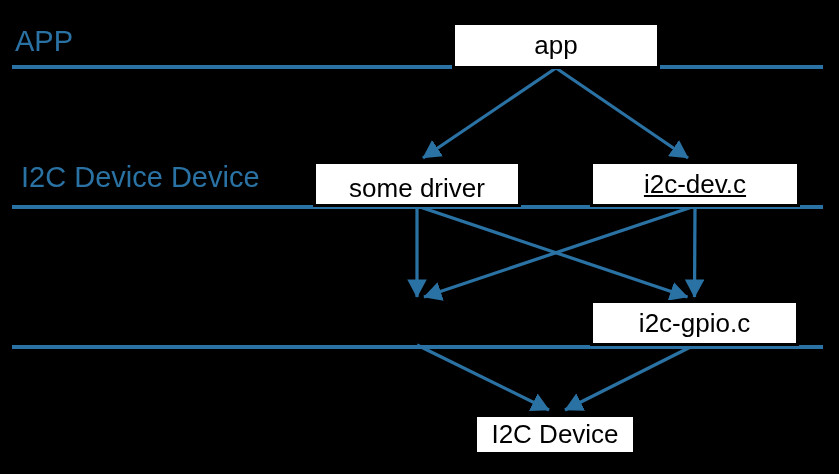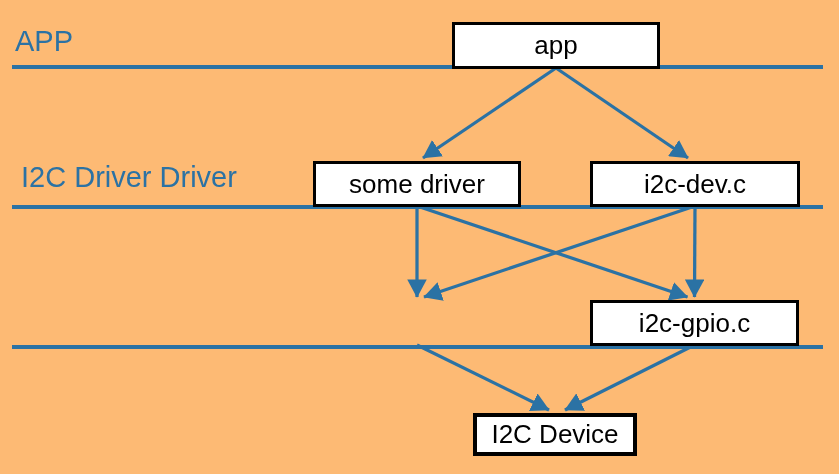--- a/index.html
+++ b/index.html
@@ -5,21 +5,21 @@
   html, body {
     margin: 0;
     padding: 0;
     background: #ffffff;
     font-family: "Liberation Sans", "DejaVu Sans", sans-serif;
   }
   .canvas {
     position: relative;
     width: 839px;
     height: 474px;
-    background: #fdba74;
+    background: #000000;
     overflow: hidden;
   }
   .layer-label {
     position: absolute;
     color: var(--accent, #2B72A4);
     font-size: 29px;
     line-height: 34px;
     white-space: nowrap;
   }
   .lbl-app { left: 15px; top: 24px; }
@@ -55,33 +55,33 @@
     background: #ffffff;
     border: 3px solid #000000;
     display: flex;
     align-items: center;
     justify-content: center;
     color: #000000;
     font-size: 26px;
     white-space: nowrap;
   }
   [data-node="app"]            { left: 452px; top: 22px;  width: 208px; height: 47px; }
-  [data-node="some-driver"]    { left: 313px; top: 161px; width: 208px; height: 46px; }
-  [data-node="i2c-dev"]        { left: 590px; top: 161px; width: 210px; height: 46px; }
+  [data-node="some-driver"]    { left: 313px; top: 161px; width: 208px; height: 46px; align-items: flex-end; }
+  [data-node="i2c-dev"]        { left: 590px; top: 161px; width: 210px; height: 46px; text-decoration: underline; }
   [data-node="adapter-driver"] { left: 313px; top: 300px; width: 208px; height: 46px; }
   [data-node="i2c-gpio"]       { left: 590px; top: 300px; width: 209px; height: 46px; }
   [data-node="i2c-device"]     { left: 473px; top: 413px; width: 164px; height: 43px; border-width: 4px; }
 </style>
 </head>
 <body>
 
 <div class="canvas">
 
   <div class="layer-label lbl-app">APP</div>
-  <div class="layer-label lbl-dd">I2C Driver Driver</div>
+  <div class="layer-label lbl-dd">I2C Device Device</div>
 
   <div class="divider div-1"></div>
   <div class="divider div-2"></div>
   <div class="divider div-3"></div>
 
   <svg id="edges" width="839" height="474" viewBox="0 0 839 474" xmlns="http://www.w3.org/2000/svg">
     <defs>
       <marker id="arrowhead" markerWidth="6.5" markerHeight="6" refX="5.4" refY="3" orient="auto" markerUnits="strokeWidth">
         <path d="M0,0 L5.6,3 L0,6 Z"></path>
       </marker>

